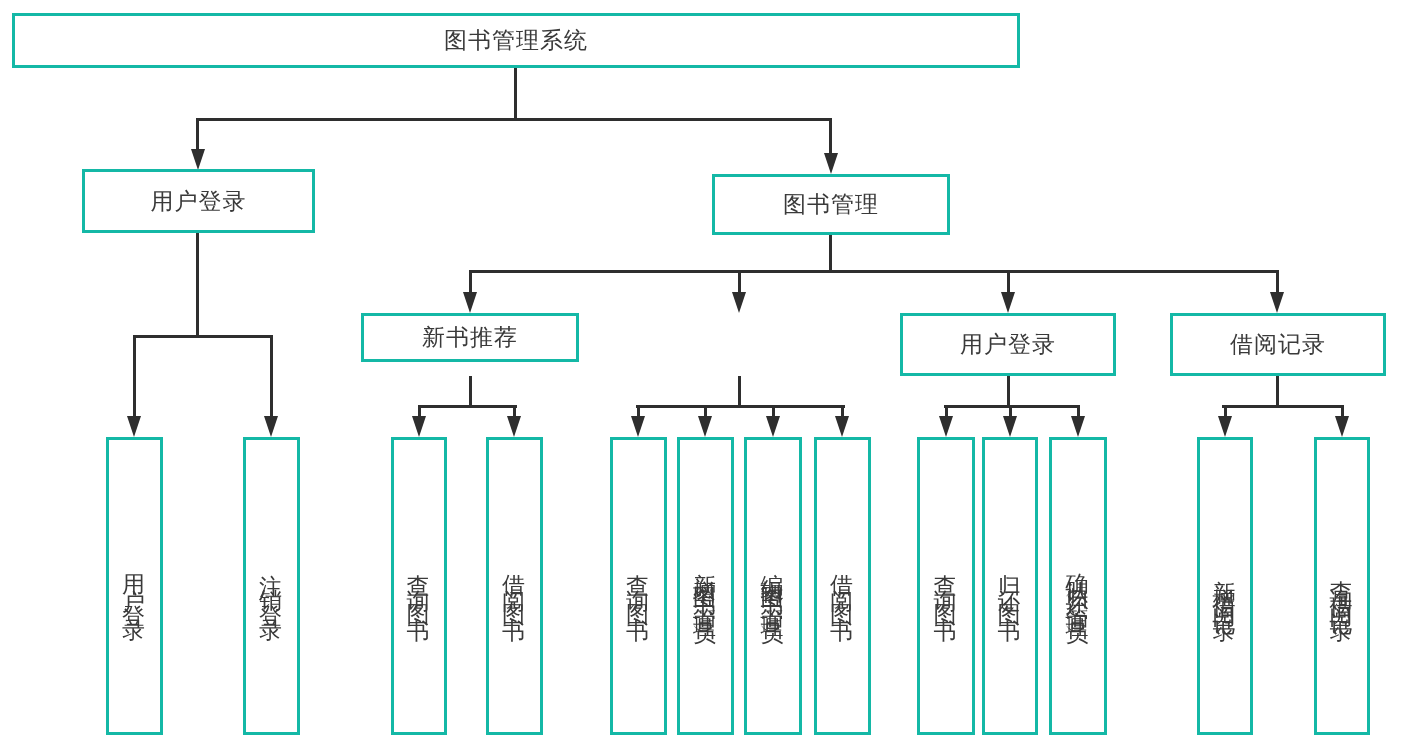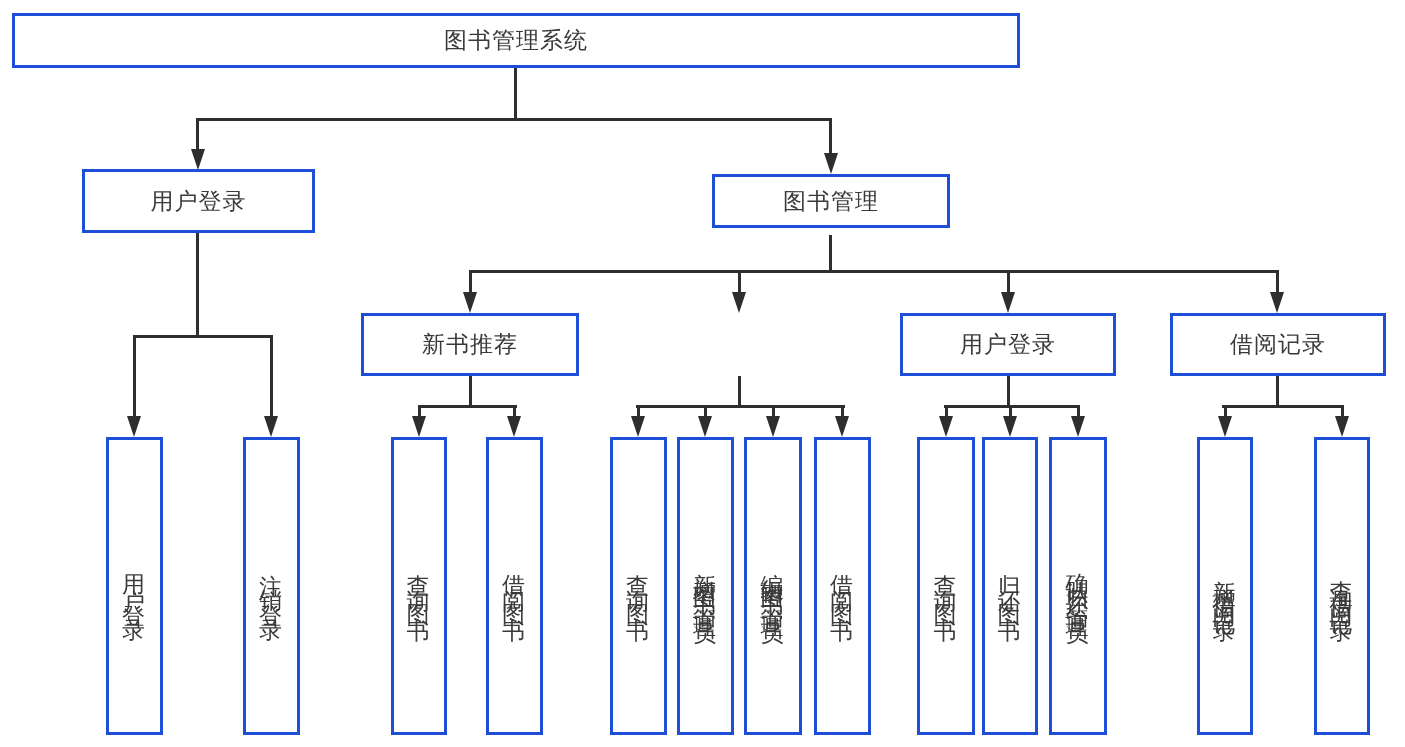--- a/index.html
+++ b/index.html
@@ -1,18 +1,18 @@
 <!DOCTYPE html>
 <html><head>
 <meta charset="utf-8">
 <style>
   html,body{margin:0;padding:0;background:#fff;}
   .canvas{position:relative;width:1405px;height:747px;background:#ffffff;overflow:hidden;
           font-family:"Liberation Sans",sans-serif;color:#3a3a3a;}
-  .box{position:absolute;background:#ffffff;border:3px solid #1d4ed8;box-sizing:border-box;
+  .box{position:absolute;background:#ffffff;border:3px solid #14b8a6;box-sizing:border-box;
        display:flex;align-items:center;justify-content:center;font-size:23px;letter-spacing:1px;
        white-space:nowrap;}
   .vbox{writing-mode:vertical-rl;text-orientation:mixed;font-size:23px;white-space:normal;}
   .vbox.short{letter-spacing:15px;}
   .vbox.med{letter-spacing:8px;}
   .vbox.long{letter-spacing:7px;}
   .hline,.vline{position:absolute;background:#2e2e2e;}
   .hline{height:3px;}
   .vline{width:3px;}
   .arrow{position:absolute;width:0;height:0;
@@ -29,41 +29,41 @@
   <div class="box" style="left:12px;top:13px;width:1008px;height:55px;">图书管理系统</div>
 
   <div class="vline" style="left:514px;top:68px;height:50px;"></div>
   <div class="hline" style="left:196px;top:118px;width:636px;"></div>
   <div class="vline" style="left:196px;top:121px;height:32px;"></div>
   <div class="arrow" style="left:191px;top:149px;"></div>
   <div class="vline" style="left:829px;top:121px;height:35px;"></div>
   <div class="arrow" style="left:824px;top:153px;"></div>
 
   <div class="box" style="left:82px;top:169px;width:233px;height:64px;">用户登录</div>
-  <div class="box" style="left:712px;top:174px;width:238px;height:54px;">图书管理</div>
+  <div class="box" style="left:712px;top:174px;width:238px;height:61px;">图书管理</div>
 
   <div class="vline" style="left:196px;top:233px;height:103px;"></div>
   <div class="hline" style="left:133px;top:335px;width:140px;"></div>
   <div class="vline" style="left:133px;top:335px;height:84px;"></div>
   <div class="arrow" style="left:127px;top:416px;"></div>
   <div class="vline" style="left:270px;top:335px;height:84px;"></div>
   <div class="arrow" style="left:264px;top:416px;"></div>
 
   <div class="vline" style="left:829px;top:235px;height:38px;"></div>
   <div class="hline" style="left:469px;top:270px;width:810px;"></div>
   <div class="vline" style="left:469px;top:273px;height:22px;"></div>
   <div class="arrow" style="left:463px;top:292px;"></div>
   <div class="vline" style="left:738px;top:273px;height:22px;"></div>
   <div class="arrow" style="left:732px;top:292px;"></div>
   <div class="vline" style="left:1007px;top:273px;height:22px;"></div>
   <div class="arrow" style="left:1001px;top:292px;"></div>
   <div class="vline" style="left:1276px;top:273px;height:22px;"></div>
   <div class="arrow" style="left:1270px;top:292px;"></div>
 
-  <div class="box" style="left:361px;top:313px;width:218px;height:63px;">新书推荐</div>
+  <div class="box" style="left:361px;top:313px;width:218px;height:49px;">新书推荐</div>
   <div class="box" style="left:900px;top:313px;width:216px;height:63px;">用户登录</div>
   <div class="box" style="left:1170px;top:313px;width:216px;height:63px;">借阅记录</div>
 
   <div class="vline" style="left:469px;top:376px;height:31px;"></div>
   <div class="hline" style="left:418px;top:405px;width:99px;"></div>
   <div class="vline" style="left:418px;top:405px;height:14px;"></div>
   <div class="arrow" style="left:412px;top:416px;"></div>
   <div class="vline" style="left:513px;top:405px;height:14px;"></div>
   <div class="arrow" style="left:507px;top:416px;"></div>
 

